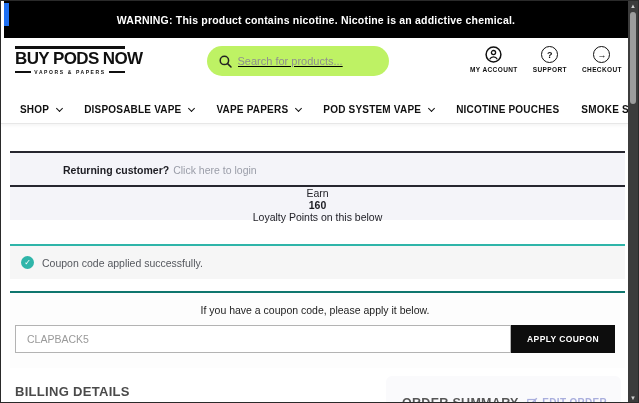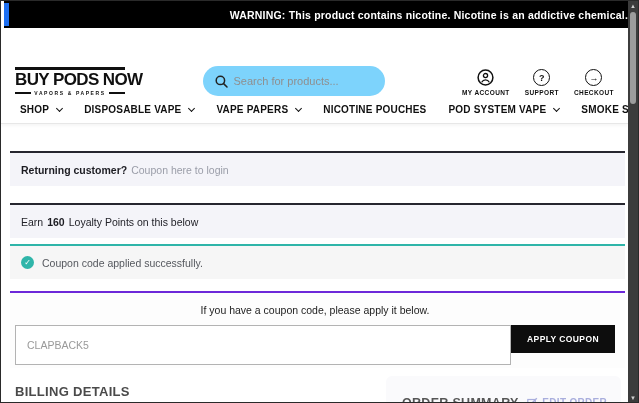--- a/index.html
+++ b/index.html
@@ -6,38 +6,38 @@
   html,body { width:639px; height:403px; }
   body { font-family:"Liberation Sans","DejaVu Sans",sans-serif; background:#fff; }
   .page { position:relative; width:639px; height:403px; overflow:hidden; background:#fff; border:1px solid #2a2a2a; }
 
   
   .scrollbar { position:absolute; top:0; right:0; width:10px; height:403px; background:#3c3c3c; z-index:60; }
   .scroll-arrow { position:absolute; left:0; width:10px; height:9px; color:#cfcfcf; font-size:6px; line-height:9px; text-align:center; }
   .scroll-thumb { position:absolute; left:2px; top:11px; width:6px; height:92px; background:#9c9c9c; border-radius:3px; }
 
   
-  .warnbar { position:absolute; top:0; left:3px; right:10px; height:27px; background:#000; color:#fff;
-             display:flex; align-items:center; justify-content:flex-end; font-size:10.5px; font-weight:bold; letter-spacing:0.2px; }
+  .warnbar { position:absolute; top:0; left:3px; right:10px; height:37px; background:#000; color:#fff;
+             display:flex; align-items:center; justify-content:center; font-size:10.5px; font-weight:bold; letter-spacing:0.2px; }
   .a11y-tab { position:absolute; left:0; top:2px; width:5px; height:23px; background:#1d6ff2; }
 
   
   .shipbar { position:absolute; top:32px; left:0; right:10px; text-align:center; font-size:10.5px; font-weight:bold; color:#101010; letter-spacing:0.2px; }
 
   
-  .header { position:absolute; top:45px; left:0; right:8px; height:50px; display:flex; align-items:flex-end; padding:0 16px 0 14px; }
+  .header { position:absolute; top:45px; left:0; right:0; height:50px; display:flex; align-items:flex-start; padding:0 16px 0 14px; }
   .logo { width:110px; cursor:pointer; }
   .logo-bar-top { height:3px; background:#101010; }
   .logo-title { font-size:17px; font-weight:900; letter-spacing:-0.6px; color:#101010; line-height:1.15; white-space:nowrap; }
   .logo-sub { display:flex; align-items:center; gap:3px; margin-top:0; }
   .logo-sub .bar { flex:1; height:2px; background:#101010; }
   .logo-sub .txt { font-size:5px; font-weight:bold; letter-spacing:1.6px; color:#101010; white-space:nowrap; }
 
-  .search { margin:0 auto; width:182px; height:30px; background:#7dd3fc; border-radius:15px;
-            display:flex; align-items:center; padding:0 12px; gap:6px; }
+  .search { margin:0 auto; width:182px; height:30px; background:#bef264; border-radius:15px;
+            display:flex; align-items:center; padding:0 12px; gap:6px;text-decoration:underline; }
   .search svg { flex:none; }
   .search input { border:none; outline:none; background:transparent; font-size:11px; color:#555; width:100%;
                   font-family:"Liberation Sans","DejaVu Sans",sans-serif; }
   .search input::placeholder { color:#8f8f8f; }
 
   .acct-links { display:flex; gap:15px; }
   .acct { display:flex; flex-direction:column; align-items:center; gap:3px; cursor:pointer; }
   .acct-label { font-size:6.5px; font-weight:bold; letter-spacing:0.4px; color:#101010; white-space:nowrap; }
   .circle-ic { width:17px; height:17px; border:1.5px solid #101010; border-radius:50%;
                display:flex; align-items:center; justify-content:center; font-size:9px; font-weight:bold; color:#101010; }
@@ -47,31 +47,31 @@
          padding:0 12px 0 8px; border-bottom:1px solid #e7e7e7; box-shadow:0 2px 3px rgba(0,0,0,0.04); background:#fff; }
   .nav-item { display:flex; align-items:center; gap:8px; padding:0 11px; font-size:10px; font-weight:800;
               letter-spacing:0.2px; color:#101010; cursor:pointer; white-space:nowrap; }
   .chev { width:5px; height:5px; border-right:1.6px solid #101010; border-bottom:1.6px solid #101010;
           transform:rotate(45deg); margin-top:-3px; }
 
   
   .notice { position:absolute; left:9px; right:13px; height:35px; background:#f4f4f9; border-top:2px solid #26262f;
             display:flex; align-items:center; padding:0 11px; font-size:10.5px; color:#23232a; }
   .notice.gray { background:#f6f6f6; border-top-color:#2fb5a9; gap:8px; color:#55585e; }
-  .bold { font-weight:bold; color:#1c1c22; }
+  .bold { font-weight:bold; color:#1c1c22;margin-left:42px; }
   .login-link { color:#9a9da8; margin-left:4px; cursor:pointer; }
   .check-ic { width:13px; height:13px; border-radius:50%; background:#2fb5a9; color:#fff; font-size:8px;
               display:flex; align-items:center; justify-content:center; flex:none; }
 
   
-  .coupon-box { position:absolute; top:290px; left:9px; right:13px; height:77px; background:#fdfdfd; border-top:2px solid #6d28d9;
+  .coupon-box { position:absolute; top:290px; left:9px; right:13px; height:77px; background:#fdfdfd; border-top:2px solid #0f766e;
                 padding:11px 10px 0 5px; }
   .coupon-instruction { text-align:center; font-size:10.5px; color:#222; margin-bottom:9px; }
   .coupon-row { display:flex; }
-  .coupon-input { flex:1; height:40px; border:1px solid #b3b3b3; background:#fff; padding:7px 11px;
+  .coupon-input { flex:1; height:28px; border:1px solid #b3b3b3; background:#fff; padding:7px 11px;
                   font-size:10.5px; color:#9a9a9a; outline:none; font-family:"Liberation Sans","DejaVu Sans",sans-serif; }
   .coupon-btn { width:104px; height:28px; background:#0d0d0d; color:#fff; border:none; font-size:8.5px; font-weight:800;
                 letter-spacing:0.4px; cursor:pointer; font-family:"Liberation Sans","DejaVu Sans",sans-serif; }
 
   
   .billing-title { position:absolute; top:383px; left:14px; font-size:13px; font-weight:800; color:#4a4a4a; letter-spacing:0.3px; }
   .summary-panel { position:absolute; top:375px; left:385px; width:235px; height:40px; background:#fafafc;
                    border-radius:6px 6px 0 0; padding:13px 14px 0 16px; display:flex; justify-content:space-between; align-items:center; }
   .summary-title { font-size:12.5px; font-weight:800; color:#565656; letter-spacing:0.3px; }
   .edit-order { display:flex; align-items:center; gap:4px; font-size:10px; font-weight:bold; color:#a9aedd;
@@ -134,39 +134,39 @@
     </div>
     <div class="nav-item">
       <span>DISPOSABLE VAPE</span>
       <span class="chev"></span>
     </div>
     <div class="nav-item">
       <span>VAPE PAPERS</span>
       <span class="chev"></span>
     </div>
     <div class="nav-item">
+      <span>POD SYSTEM VAPE</span>
+      <span class="chev"></span>
+    </div>
+    <div class="nav-item">
       <span>NICOTINE POUCHES</span>
-    </div>
-    <div class="nav-item">
-      <span>POD SYSTEM VAPE</span>
-      <span class="chev"></span>
     </div>
     <div class="nav-item">
       <span>SMOKE SHOP</span>
       <span class="chev"></span>
     </div>
 
   </div>
 
   <div class="notice" style="top:150px;">
     <span class="bold">Returning customer?</span>
-    <span class="login-link">Coupon here to login</span>
-  </div>
-
-  <div class="notice" style="top:202px;">
+    <span class="login-link">Click here to login</span>
+  </div>
+
+  <div class="notice" style="top:184px;flex-direction:column;">
     <span>Earn</span>
     <span class="bold" style="margin:0 4px;">160</span>
     <span>Loyalty Points on this below</span>
   </div>
 
   <div class="notice gray" style="top:243px;">
     <span class="check-ic">✓</span>
     <span>Coupon code applied successfully.</span>
   </div>
 

